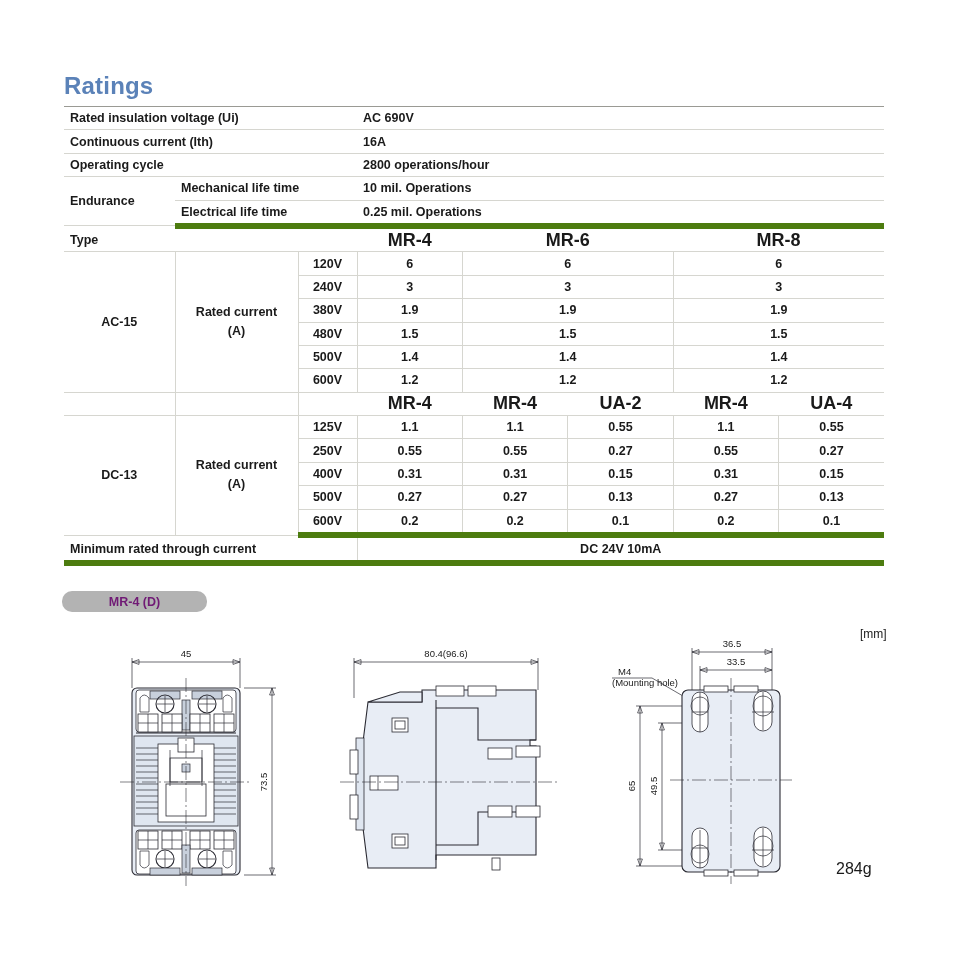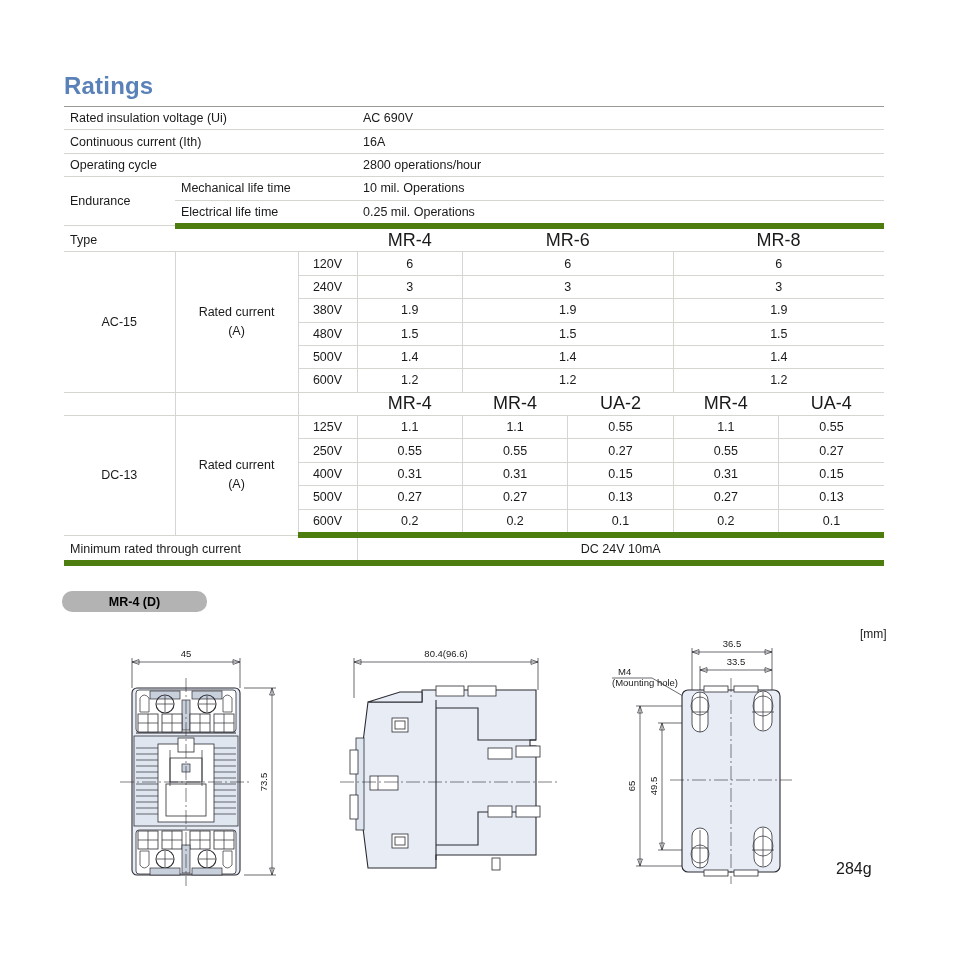--- a/index.html
+++ b/index.html
@@ -15,20 +15,21 @@
     position:absolute;left:64px;top:72px;
     font-size:24px;font-weight:bold;color:#5b82b8;
     letter-spacing:0.2px;
   }
 
   
   .ratings-table{
     position:absolute;left:64px;top:106px;width:820px;
     border-collapse:collapse;font-size:12.5px;
     table-layout:fixed;
+    font-weight:bold;
   }
   .ratings-table td{
     padding:0 6px;height:22.4px;vertical-align:middle;
     border-bottom:1px solid #d6d6d0;
     background:#ffffff;
   }
   .lbl{background:#ecebe3;}
   .hdr{background:#b9c5dd;text-align:center;font-size:18px;border-bottom:1px solid #ffffff;}
   .num{text-align:center;}
   .ctr{text-align:center;}
@@ -36,21 +37,21 @@
   .nob{border-bottom:none;}
   .topline td{border-top:1px solid #9a9a94;}
   .thickbottom td{border-bottom:6px solid #4d7c0f;}
   .sep-left{border-left:1px solid #d6d6d0;}
   .rc{background:#ecebe3;text-align:center;line-height:1.55;}
 
   
   .model-badge{
     position:absolute;left:62px;top:591px;
     width:145px;height:21px;border-radius:10px;
-    background:#b3b3b3;color:#000000;
+    background:#b3b3b3;color:#701a75;
     font-size:12.5px;font-weight:bold;
     display:flex;align-items:center;justify-content:center;
   }
 
   
   .units{position:absolute;left:836px;top:627px;font-size:12px;margin-left:24px;}
   .weight{position:absolute;left:836px;top:860px;font-size:16px;}
 
   .drawing{position:absolute;}
   svg{display:block;overflow:visible;}

